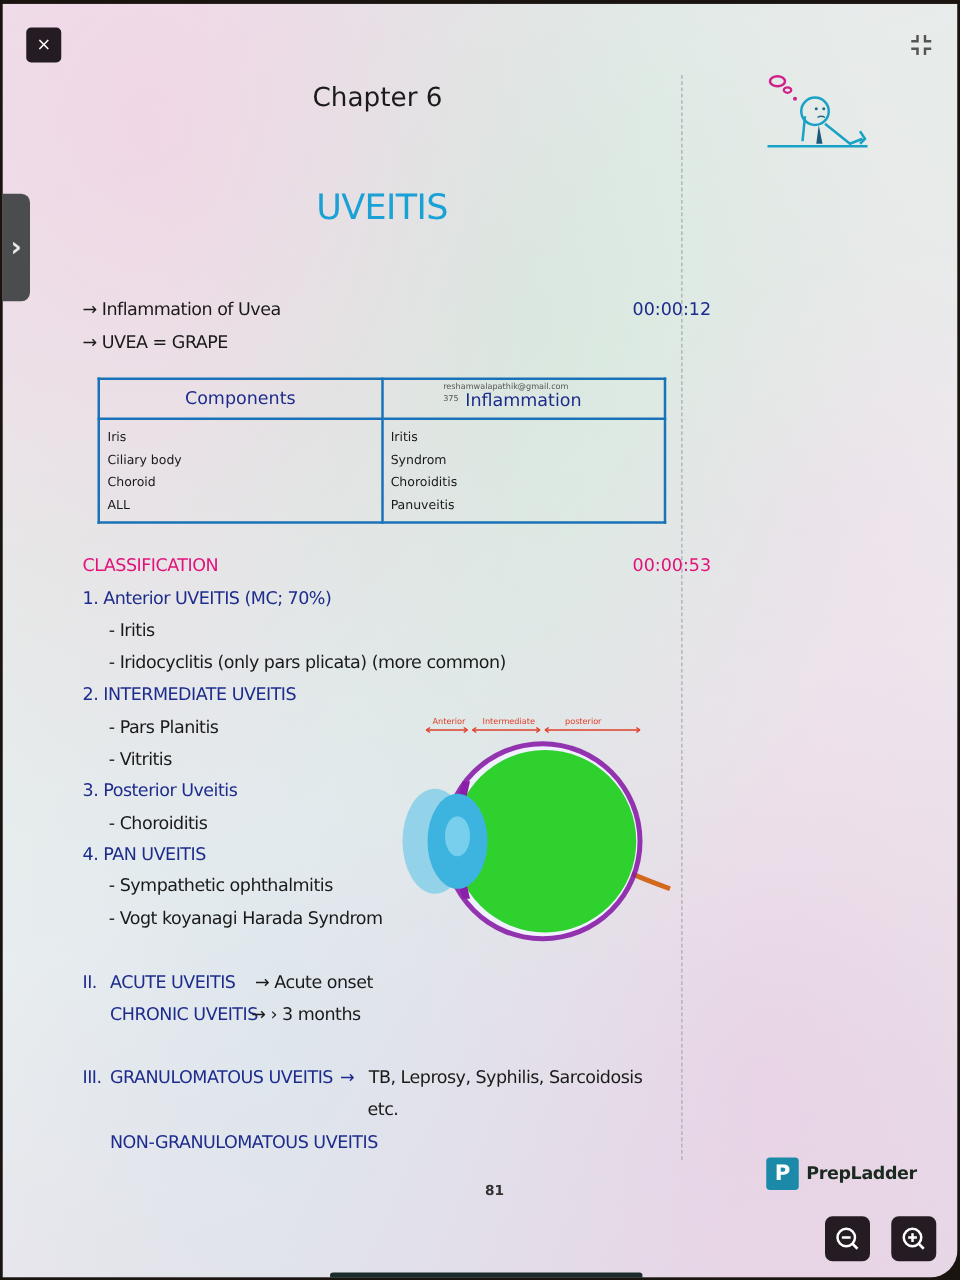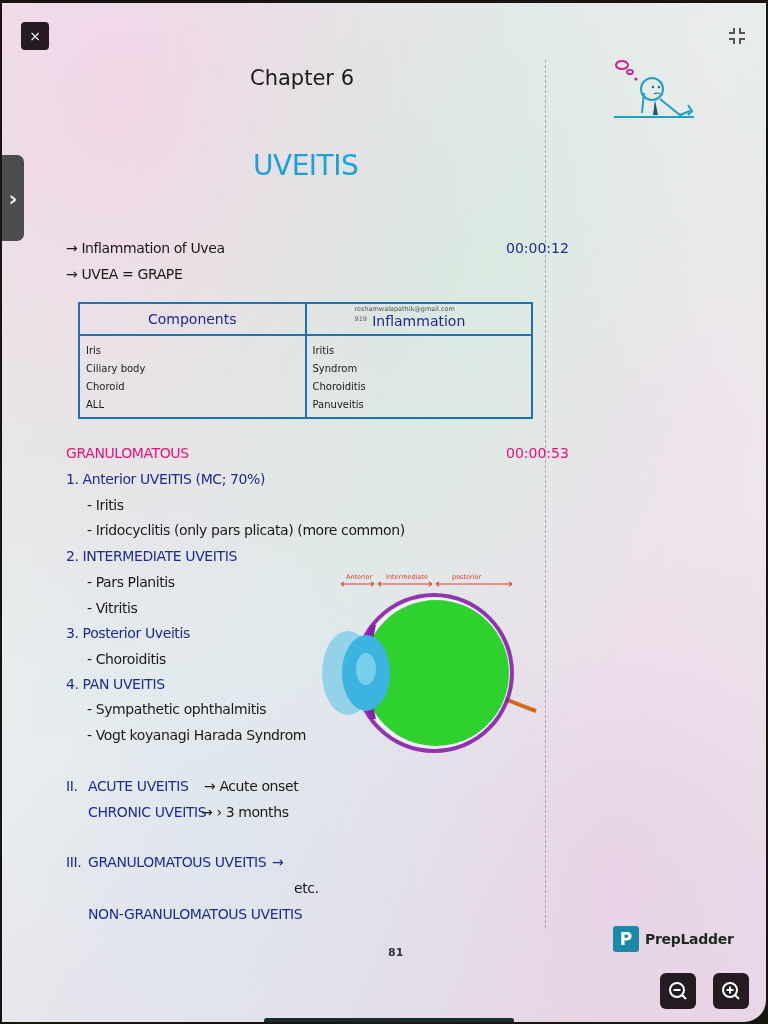--- a/index.html
+++ b/index.html
@@ -120,42 +120,42 @@
   <div class="line dark" style="left:64px;top:263px;">→ UVEA = GRAPE</div>
 
   <table class="comp">
     <tbody>
         <tr>
       <th style="width:50%;">
         <span>Components</span>
       </th>
       <th>
         <span class="watermark">reshamwalapathik@gmail.com</span>
-        <span class="watermark2">919</span>
+        <span class="watermark2">375</span>
         <span style="position:relative;top:2px;">Inflammation</span>
       </th>
     </tr>
     <tr>
       <td>
         <div>Iris</div>
         <div>Ciliary body</div>
         <div>Choroid</div>
         <div>ALL</div>
       </td>
       <td>
         <div>Iritis</div>
         <div>Syndrom</div>
         <div>Choroiditis</div>
         <div>Panuveitis</div>
       </td>
     </tr>
   </tbody>
     </table>
 
-  <div class="line pink" style="left:64px;top:442px;">GRANULOMATOUS</div>
+  <div class="line pink" style="left:64px;top:442px;">CLASSIFICATION</div>
   <div class="line pink ts" style="left:472px;top:442px;">00:00:53</div>
 
   <div class="line blue" style="left:64px;top:468px;">1.  Anterior UVEITIS (MC; 70%)</div>
   <div class="line dark" style="left:85px;top:494px;">-  Iritis</div>
   <div class="line dark" style="left:85px;top:519px;">-  Iridocyclitis (only pars plicata) (more common)</div>
 
   <div class="line blue" style="left:64px;top:545px;">2.  INTERMEDIATE UVEITIS</div>
   <div class="line dark" style="left:85px;top:571px;">-  Pars Planitis</div>
   <div class="line dark" style="left:85px;top:597px;">-  Vitritis</div>
 
@@ -184,20 +184,21 @@
 
   <div class="line blue" style="left:64px;top:775px;">II.</div>
   <div class="line blue" style="left:86px;top:775px;">ACUTE UVEITIS</div>
   <div class="line dark" style="left:202px;top:775px;">→ Acute onset</div>
   <div class="line blue" style="left:86px;top:801px;">CHRONIC UVEITIS</div>
   <div class="line dark" style="left:199px;top:801px;">→ › 3 months</div>
 
   <div class="line blue" style="left:64px;top:851px;">III.</div>
   <div class="line blue" style="left:86px;top:851px;">GRANULOMATOUS UVEITIS</div>
   <div class="line blue" style="left:270px;top:851px;">→</div>
+  <div class="line dark" style="left:293px;top:851px;">TB, Leprosy, Syphilis, Sarcoidosis</div>
   <div class="line dark" style="left:292px;top:877px;">etc.</div>
   <div class="line blue" style="left:86px;top:903px;">NON-GRANULOMATOUS UVEITIS</div>
 
   <div class="page-num">81</div>
 
   <div class="brand">
     <div class="brand-logo">P</div>
     <div class="brand-name">PrepLadder</div>
   </div>
 

